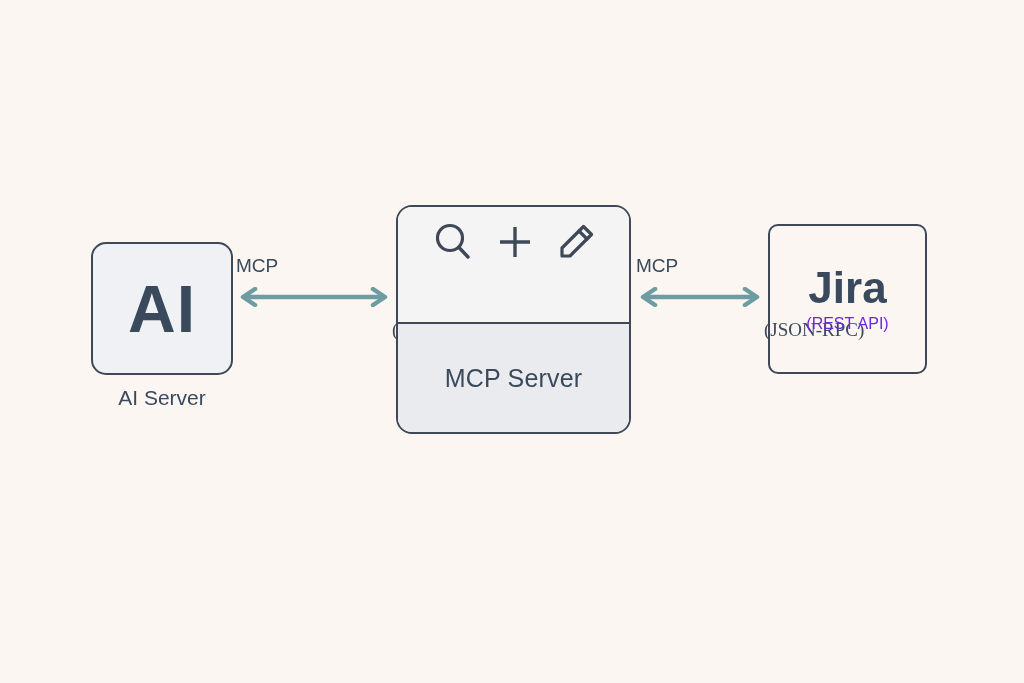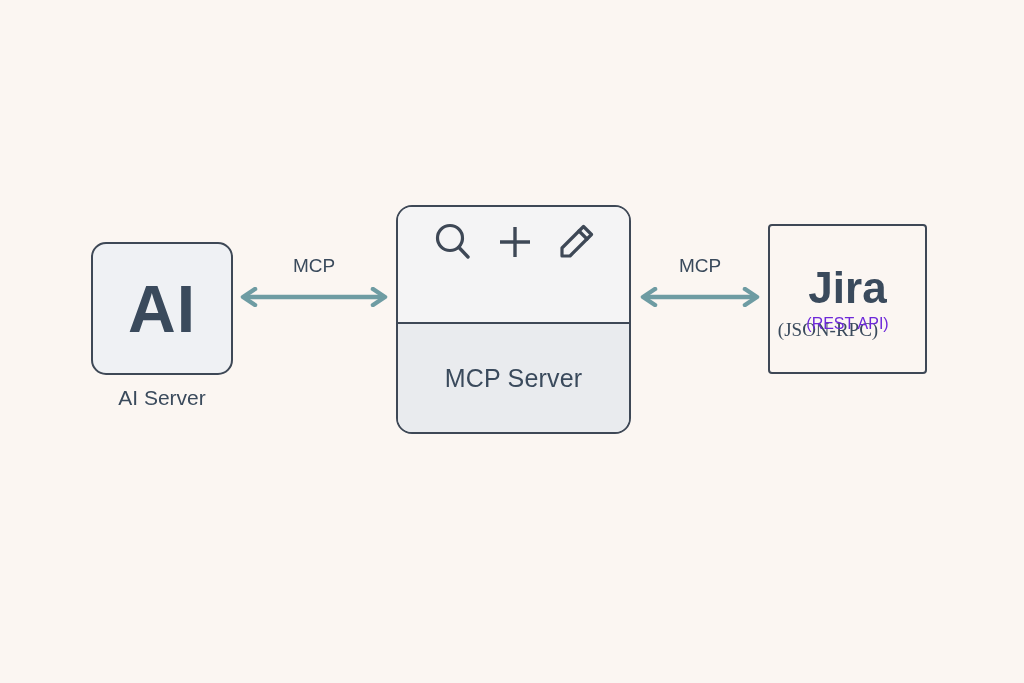--- a/index.html
+++ b/index.html
@@ -101,21 +101,21 @@
     letter-spacing: 0.2px;
   }
 
   
   #jira-node {
     left: 768px;
     top: 224px;
     width: 159px;
     height: 150px;
     background: transparent;
-    border-radius: 4px;
+    border-radius: 10px;
     text-align: center;
   }
   #jira-node .jira-title {
     font-size: 44px;
     font-weight: bold;
     color: #3A4A5C;
     line-height: 1;
     margin-bottom: 6px;
   }
   #jira-node .jira-sub {
@@ -125,21 +125,20 @@
   }
 
   
   .connector {
     position: absolute;
   }
   .connector .conn-label-top,
   .connector .conn-label-bottom {
     position: absolute;
     width: 100%;
-    text-align: center;
     font-size: 19px;
     color: #3A4A5C;
     white-space: nowrap;
   }
   .connector .conn-label-top { top: -32px; }
   .connector .conn-label-bottom { bottom: -34px; font-family: Liberation Serif, serif; }
 
   #connector-ai-mcp {
     left: 236px;
     top: 287px;

